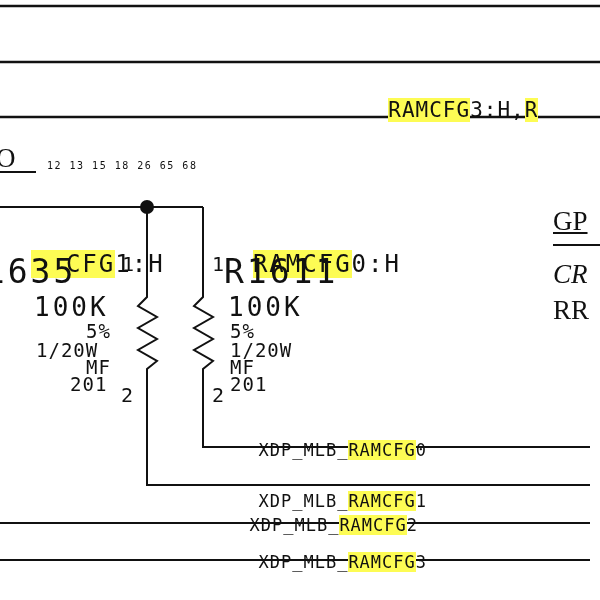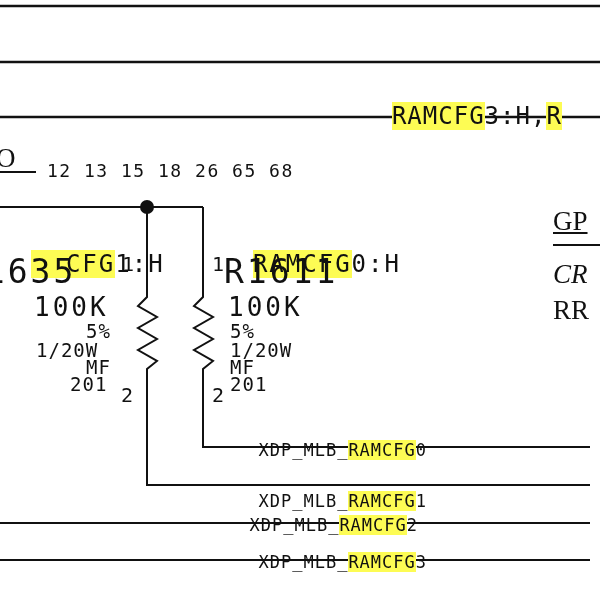--- a/index.html
+++ b/index.html
@@ -1,21 +1,21 @@
 <!DOCTYPE html>
 <html><head>
 <meta charset="utf-8">
 <style>
   html, body { margin:0; padding:0; background:#ffffff; }
   body { width:600px; height:600px; position:relative; overflow:hidden; font-family:"Liberation Mono","DejaVu Sans Mono",monospace; color:#111; }
   .hl { background:#fdfc54; }
   .abs { position:absolute; white-space:pre; }
   svg { position:absolute; left:0; top:0; }
-  .t-top { font-family:"DejaVu Sans Mono","Liberation Mono",monospace; font-size:24px; letter-spacing:1px; }
-  .pin-nums { font-family:"DejaVu Sans Mono",monospace; font-size:18px; letter-spacing:1.5px; }
+  .t-top { font-family:"DejaVu Sans Mono","Liberation Mono",monospace; font-size:21px; letter-spacing:1px; }
+  .pin-nums { font-family:"DejaVu Sans Mono",monospace; font-size:10px; letter-spacing:1.5px; }
   .lbl { font-family:"DejaVu Sans Mono","Liberation Mono",monospace; font-size:24px; letter-spacing:2px; }
   .ref { font-family:"DejaVu Sans Mono",monospace; font-size:33px; letter-spacing:3px; }
   .val { font-family:"DejaVu Sans Mono",monospace; font-size:26px; letter-spacing:3px; }
   .sm { font-family:"DejaVu Sans Mono",monospace; font-size:19px; letter-spacing:1px; line-height:19px; }
   .pin { font-family:"DejaVu Sans Mono",monospace; font-size:20px; }
   .serif { font-family:"Liberation Serif","DejaVu Serif",serif; font-size:27px; }
   .net { font-family:"DejaVu Sans Mono","Liberation Mono",monospace; font-size:17px; letter-spacing:1px; }
 </style>
 </head>
 <body>

